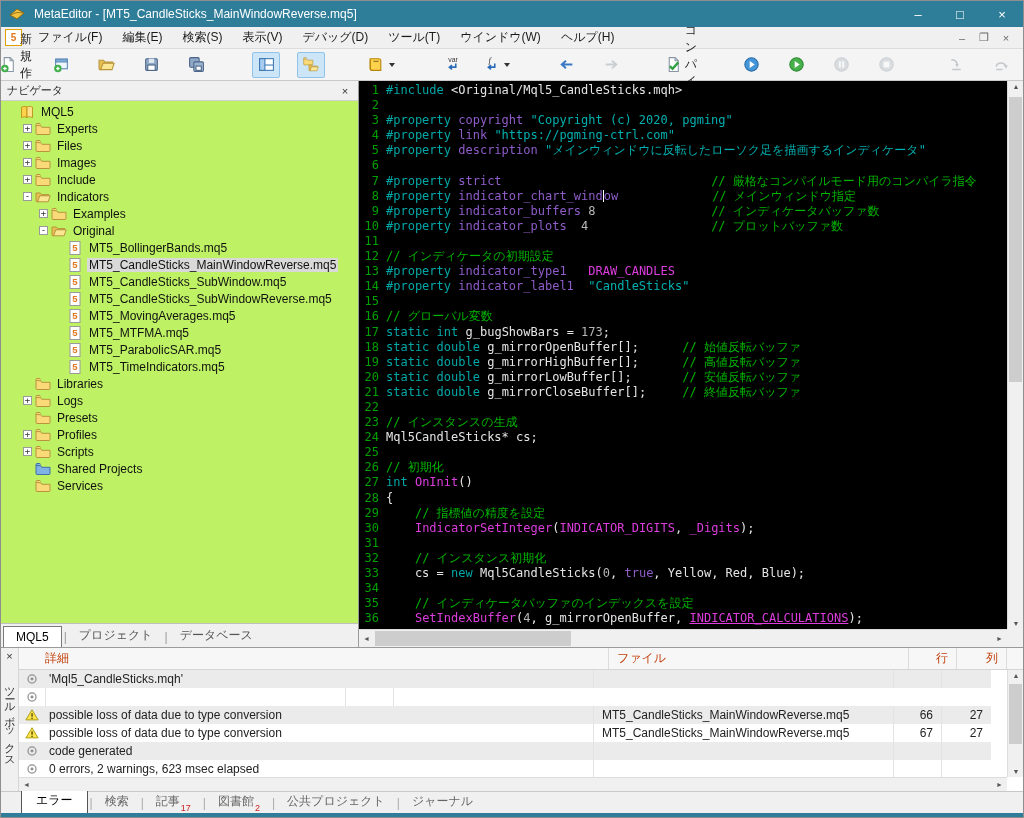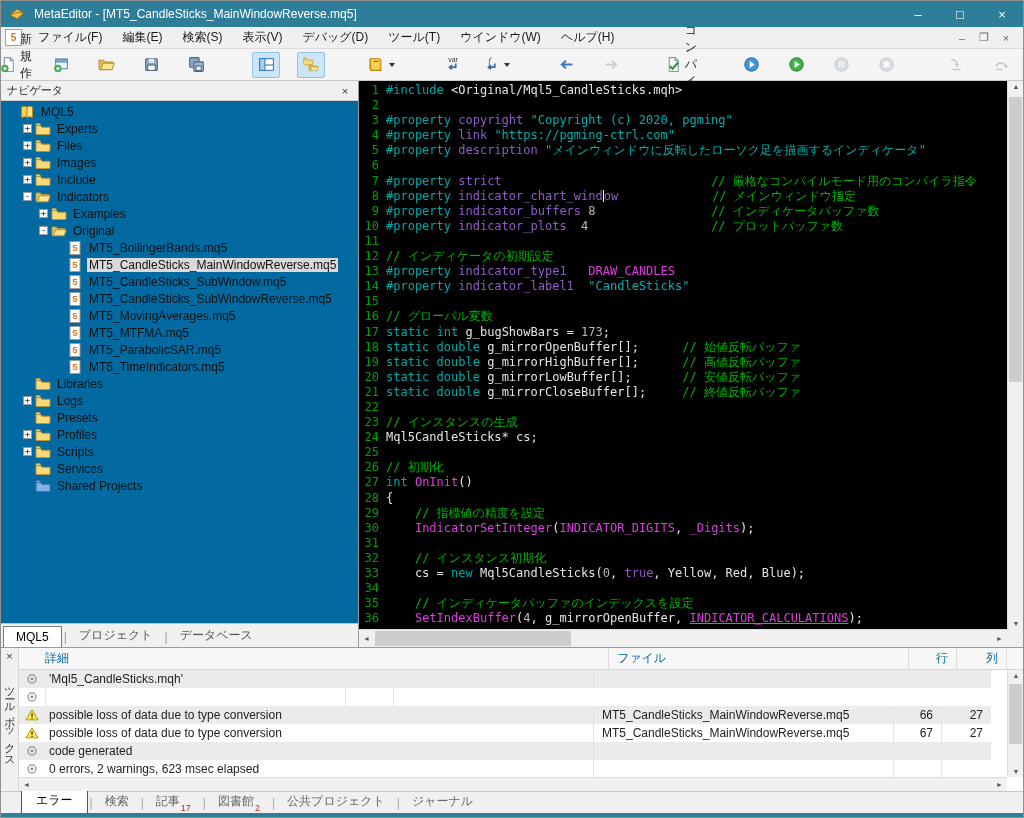--- a/index.html
+++ b/index.html
@@ -27,21 +27,21 @@
   .tb-btn svg { width:17px; height:17px; }
   .tb-btn.toggled { background:#cde6f7; border-color:#90c3ea; }
   .tb-btn.disabled { opacity:.45; }
   .tb-sep { width:1px; height:22px; background:#c9c9c9; margin:0 4px; }
   .dd-arrow { width:0; height:0; border-left:3px solid transparent; border-right:3px solid transparent; border-top:4px solid #333; margin-left:2px; }
 
   
   .main { display:flex; height:566px; background:#fff; }
 
   
-  .navigator { width:358px; border-right:1px solid #9a9a9a; display:flex; flex-direction:column; background:#0369a1; }
+  .navigator { width:358px; border-right:1px solid #9a9a9a; display:flex; flex-direction:column; background:#bef264; }
   .nav-header { height:20px; background:#f0f0f0; border-bottom:1px solid #d0d0d0; display:flex; align-items:center; font-size:11px; color:#222; padding:0 6px; }
   .nav-header .close-x { margin-left:auto; color:#333; font-size:11px; width:14px; text-align:center; }
   .nav-tree { flex:1; overflow:hidden; padding-top:2px; }
   .tree-item { height:17px; display:flex; align-items:center; font-size:12px; color:#111; white-space:nowrap; }
   .tree-item .expander { width:9px; height:9px; border:1px solid #9a9a9a; background:#fff; font-size:9px; line-height:7px; text-align:center; color:#333; margin-right:3px; flex:0 0 auto; font-family:"DejaVu Sans Mono", monospace; }
   .tree-item .exp-space { width:12px; flex:0 0 auto; }
   .tree-item svg { width:16px; height:16px; margin-right:4px; flex:0 0 auto; }
   .tree-item .lbl { padding:0 2px; }
   .tree-item.selected .lbl { background:#d9d9d9; }
   .nav-tabs { height:24px; border-top:1px solid #c0c0c0; background:#f0f0f0; display:flex; align-items:flex-end; font-size:12px; color:#555; padding:0 2px; }
@@ -68,21 +68,21 @@
   .hscroll .right { right:4px; top:5px; }
   .v-thumb { position:absolute; left:1px; width:13px; top:16px; height:285px; background:#cdcdcd; }
   .h-thumb { position:absolute; top:1px; height:15px; left:16px; width:196px; background:#cdcdcd; }
 
   
   .toolbox { height:144px; display:flex; border-top:1px solid #9a9a9a; background:#f0f0f0; }
   .tbx-strip { width:18px; background:#f0f0f0; border-right:1px solid #d5d5d5; display:flex; flex-direction:column; align-items:center; padding-top:2px; }
   .tbx-strip .close-x { font-size:11px; color:#333; }
   .tbx-side-label { writing-mode:vertical-rl; font-size:11px; color:#333; margin-top:18px; letter-spacing:1px; }
   .tbx-main { flex:1; position:relative; background:#fff; display:flex; flex-direction:column; }
-  .tbx-header { height:22px; background:#f7f7f7; border-bottom:1px solid #d5d5d5; display:flex; font-size:12px; color:#0369a1; align-items:center; padding-right:16px; }
+  .tbx-header { height:22px; background:#f7f7f7; border-bottom:1px solid #d5d5d5; display:flex; font-size:12px; color:#c2410c; align-items:center; padding-right:16px; }
   .tbx-header .col { border-right:1px solid #dcdcdc; padding:0 8px; height:100%; display:flex; align-items:center; }
   .col-detail { flex:1; padding-left:26px !important; }
   .col-file { width:300px; flex:0 0 auto; }
   .col-line { width:48px; flex:0 0 auto; justify-content:flex-end; }
   .col-col { width:50px; flex:0 0 auto; justify-content:flex-end; }
   .tbx-rows { flex:1; overflow:hidden; padding-right:32px; }
   .tbx-row { height:18px; display:flex; align-items:center; font-size:12px; color:#222; }
   .tbx-row:nth-child(odd) { background:#ebebeb; }
   .tbx-row .cell { padding:0 8px; height:100%; display:flex; align-items:center; overflow:hidden; white-space:nowrap; }
   .tbx-row .icon-cell { width:26px; padding:0 0 0 6px; flex:0 0 auto; }
@@ -617,33 +617,33 @@
               <svg viewBox="0 0 16 16" xmlns="http://www.w3.org/2000/svg">
                 <path d="M1 4.6 h4.6 l1.2 1.7 H15 V12.6 c0 .5-.4.9-.9.9 H1.9 c-.5 0-.9-.4-.9-.9 Z M1 4.6 V3.4 c0-.5.4-.9.9-.9 h3 l.7 1" fill="#f9d978" stroke="#b8943c"></path>
               </svg>
             </span>
             <span class="lbl">Scripts</span>
           </div>
           <div class="tree-item" style="padding-left: 22px;">
             <div class="exp-space"></div>
             <span style="display: flex;">
               <svg viewBox="0 0 16 16" xmlns="http://www.w3.org/2000/svg">
+                <path d="M1 4.6 h4.6 l1.2 1.7 H15 V12.6 c0 .5-.4.9-.9.9 H1.9 c-.5 0-.9-.4-.9-.9 Z M1 4.6 V3.4 c0-.5.4-.9.9-.9 h3 l.7 1" fill="#7fb2e5" stroke="#3f6fa8"></path>
+              </svg>
+            </span>
+            <span class="lbl">Shared Projects</span>
+          </div>
+          <div class="tree-item" style="padding-left: 22px;">
+            <div class="exp-space"></div>
+            <span style="display: flex;">
+              <svg viewBox="0 0 16 16" xmlns="http://www.w3.org/2000/svg">
                 <path d="M1 4.6 h4.6 l1.2 1.7 H15 V12.6 c0 .5-.4.9-.9.9 H1.9 c-.5 0-.9-.4-.9-.9 Z M1 4.6 V3.4 c0-.5.4-.9.9-.9 h3 l.7 1" fill="#f9d978" stroke="#b8943c"></path>
               </svg>
             </span>
             <span class="lbl">Services</span>
-          </div>
-          <div class="tree-item" style="padding-left: 22px;">
-            <div class="exp-space"></div>
-            <span style="display: flex;">
-              <svg viewBox="0 0 16 16" xmlns="http://www.w3.org/2000/svg">
-                <path d="M1 4.6 h4.6 l1.2 1.7 H15 V12.6 c0 .5-.4.9-.9.9 H1.9 c-.5 0-.9-.4-.9-.9 Z M1 4.6 V3.4 c0-.5.4-.9.9-.9 h3 l.7 1" fill="#7fb2e5" stroke="#3f6fa8"></path>
-              </svg>
-            </span>
-            <span class="lbl">Shared Projects</span>
           </div>
         </div>
       <div class="nav-tabs" id="nav-tabs">
           <div class="nav-tab active">MQL5</div>
           <span class="nav-tab-sep">|</span>
           <div class="nav-tab">プロジェクト</div>
           <span class="nav-tab-sep">|</span>
           <div class="nav-tab">データベース</div>
         </div>
     </div>

